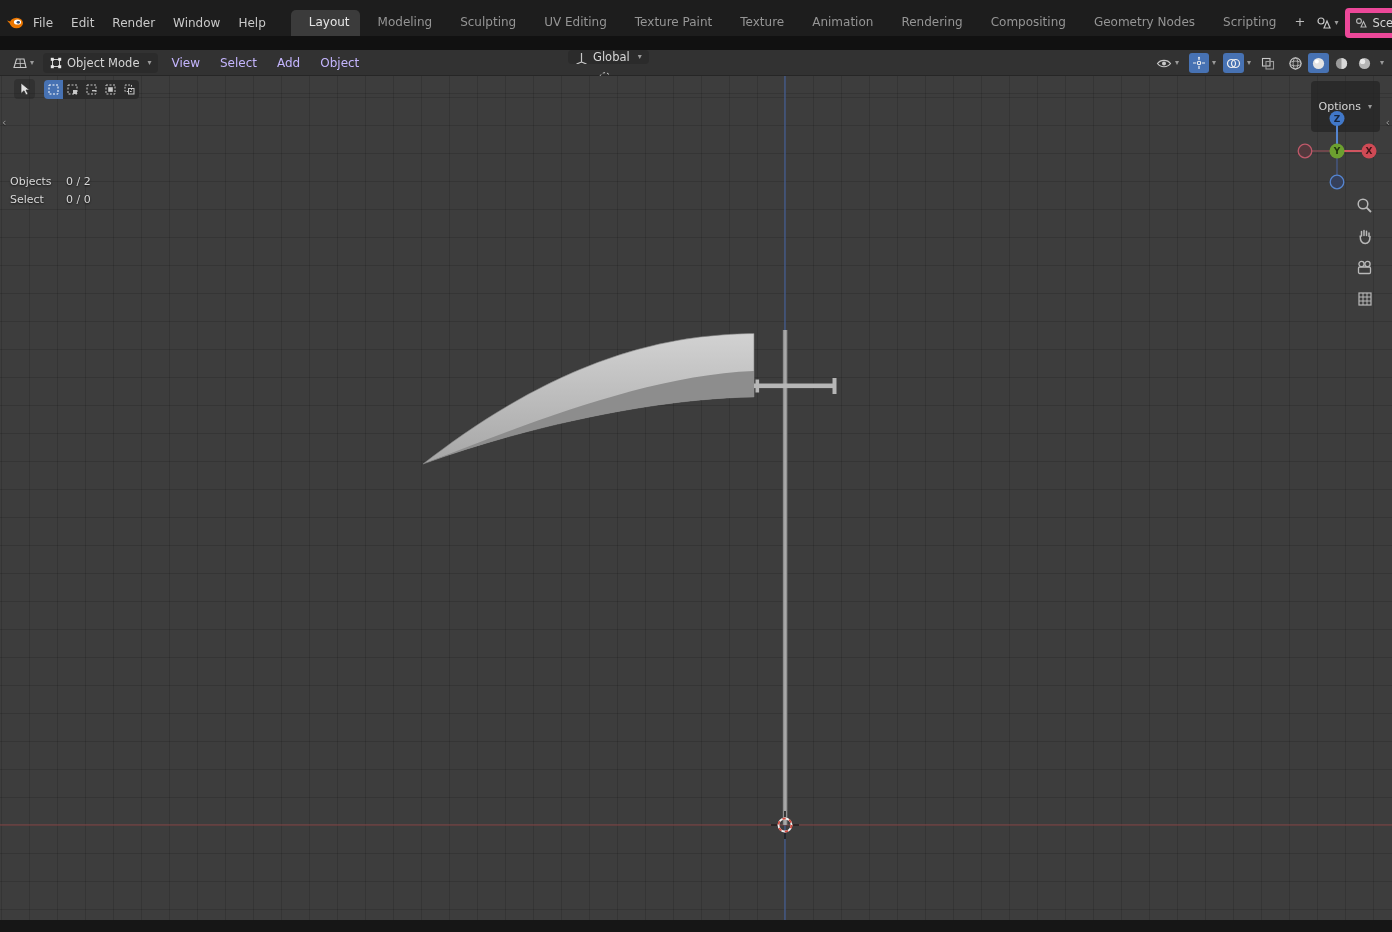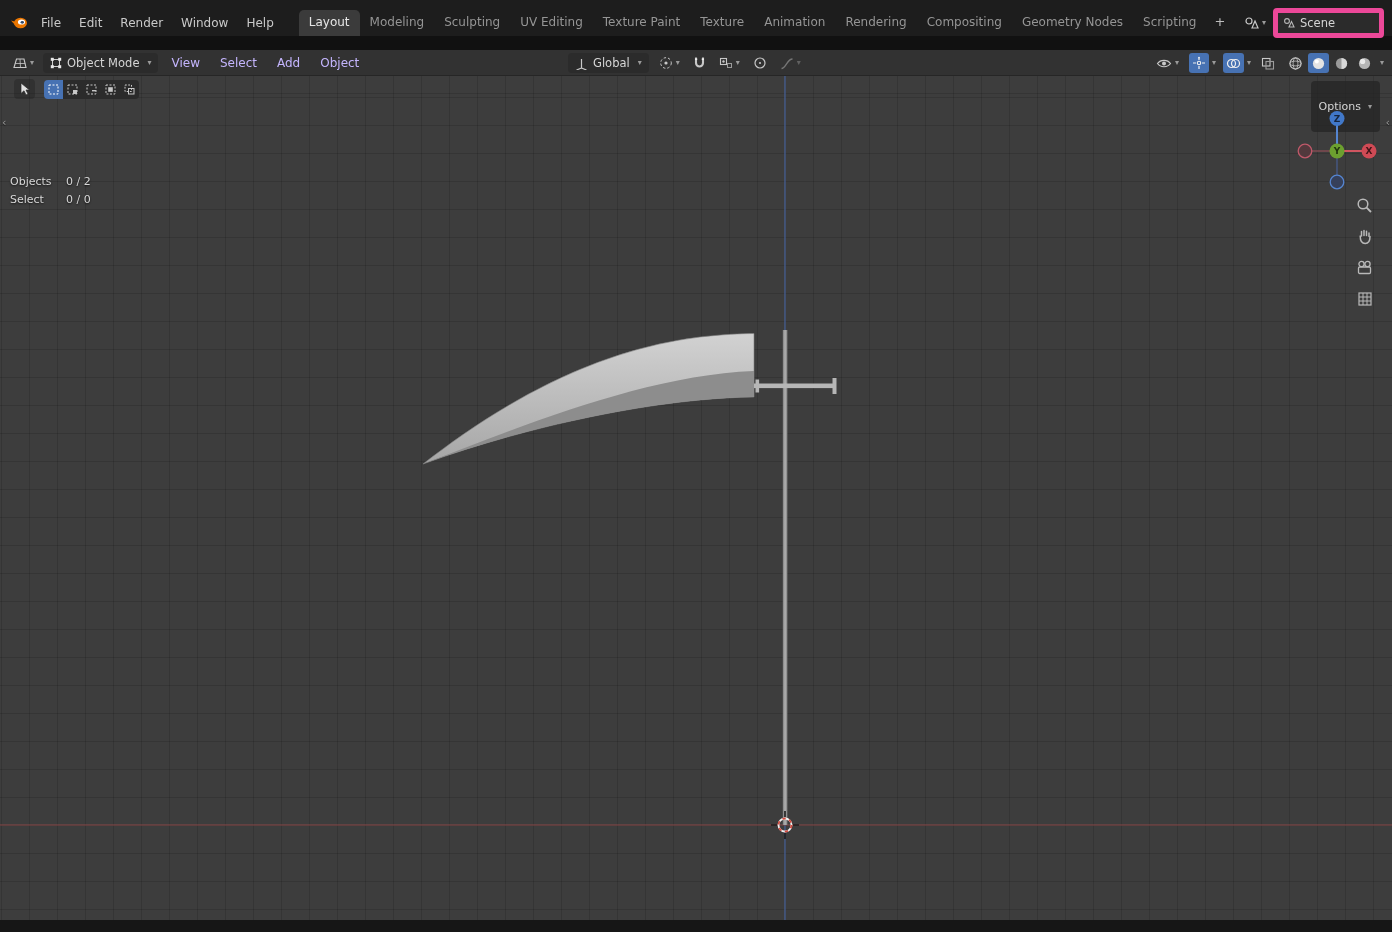--- a/index.html
+++ b/index.html
@@ -6,35 +6,35 @@
   body{width:1392px;height:932px;position:relative;overflow:hidden;
        font-family:"DejaVu Sans", sans-serif;-webkit-font-smoothing:antialiased;}
 
   
   .topbar{position:absolute;left:0;top:0;width:1392px;height:36px;background:#1d1d1d;
           box-sizing:border-box;display:flex;align-items:flex-end;}
   .topbar-row{display:flex;align-items:center;height:26px;width:100%;}
   .logo{width:26px;height:20px;display:flex;align-items:center;justify-content:center;margin-left:6px;}
   .tmenu{color:#c9c9c9;font-size:12px;padding:4px 9px;border-radius:3px;cursor:default;}
   .tabs{display:flex;align-items:flex-end;margin-left:16px;height:26px;}
-  .tab{color:#959595;font-size:12px;padding:5px 10px 7px 10px;border-radius:5px 5px 0 0;white-space:nowrap;}
+  .tab{color:#959595;font-size:12px;padding:5px 10px 7px 18px;border-radius:5px 5px 0 0;white-space:nowrap;}
   .tab.active{background:#3b3b3b;color:#e6e6e6;}
   .addtab{color:#bdbdbd;padding:5px 8px 7px 8px;font-size:13px;}
   .scene-area{margin-left:auto;display:flex;align-items:center;gap:4px;margin-right:8px;}
   .chev{color:#9a9a9a;font-size:8px;line-height:1;display:inline-block;margin-left:3px;}
   .iconbtn{display:flex;align-items:center;padding:2px 3px;border-radius:3px;}
   .scene-field{display:flex;align-items:center;background:#2b2b2b;border:5px solid #ec4899;
                border-radius:4px;height:20px;padding:0 8px 0 5px;min-width:88px;gap:5px;}
   .scene-field span{color:#d6d6d6;font-size:11.5px;}
 
   
   .toolheader{position:absolute;left:0;top:50px;width:1392px;height:26px;background:#323232;
               border-bottom:1px solid #262626;box-sizing:border-box;}
   .th-left{position:absolute;left:8px;top:0;height:26px;display:flex;align-items:center;gap:6px;}
-  .th-center{position:absolute;left:568px;top:0;height:26px;display:flex;align-items:center;gap:7px;}
+  .th-center{position:absolute;left:568px;top:0;height:26px;display:flex;align-items:center;gap:7px;flex-direction:column;}
   .th-right{position:absolute;right:8px;top:0;height:26px;display:flex;align-items:center;gap:7px;}
   .dropbtn{display:flex;align-items:center;background:#2b2b2b;border-radius:4px;height:20px;
            padding:0 7px;gap:5px;color:#d6d6d6;font-size:11.5px;}
   .hmenu{color:#c4b5fd;font-size:12px;padding:3px 7px;border-radius:3px;}
   .hbtn{display:flex;align-items:center;height:20px;padding:0 3px;border-radius:3px;}
   .hbtn.on{background:#4772b3;}
   .sph-group{display:flex;align-items:center;gap:2px;}
   .dim{opacity:.45;}
 
   

